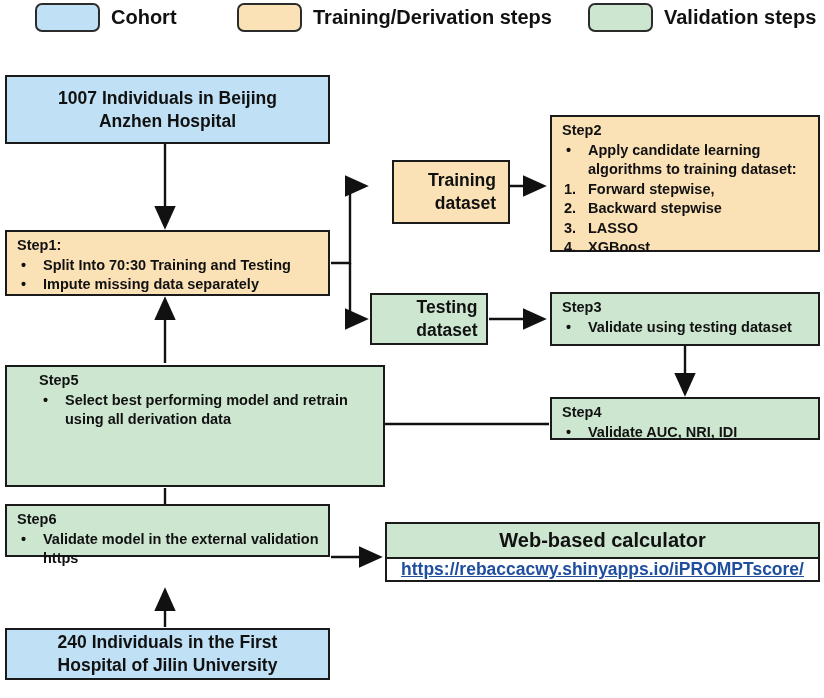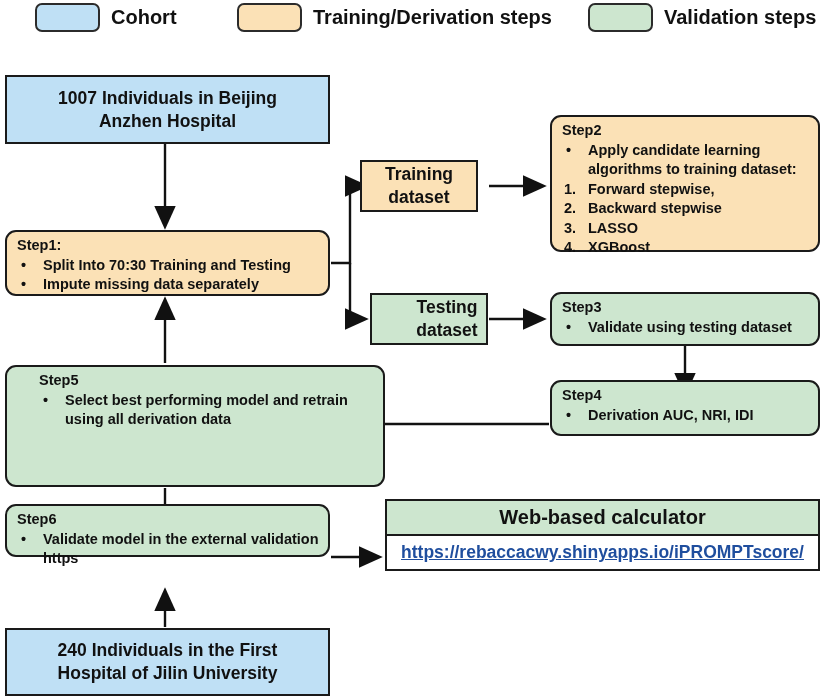--- a/index.html
+++ b/index.html
@@ -21,21 +21,21 @@
   
   .box { position:absolute; border:2px solid #1a1a1a; box-sizing:border-box; }
   .fill-cohort { background:#BFE0F5; }
   .fill-training { background:#FBE1B6; }
   .fill-validation { background:#CDE6CF; }
 
   .center-box { display:flex; align-items:center; justify-content:center; text-align:center; }
   .cohort-text { font-size:17.5px; font-weight:700; line-height:23px; max-width:255px; }
   .ds-text { font-size:17.5px; font-weight:700; line-height:23px; max-width:90px; }
 
-  .step-box { padding:4px 8px 4px 10px; font-size:14.5px; font-weight:700; line-height:19.5px;border-radius:11px; }
+  .step-box { padding:4px 8px 4px 10px; font-size:14.5px; font-weight:700; line-height:19.5px; }
   .step-title { font-weight:700; }
   .brow { display:flex; }
   .brow .marker { flex:0 0 26px; width:26px; }
   .brow .marker.bullet::before { content:"\2022"; padding-left:4px; }
   .nlist { counter-reset:num; }
   .brow .marker.num::before { counter-increment:num; content:counter(num) "."; padding-left:2px; }
   .brow .btxt { flex:1; }
 
   
   .calc-box { display:flex; flex-direction:column; }
@@ -95,21 +95,21 @@
     <div class="brow">
       <span class="marker bullet"></span>
       <span class="btxt">Split Into 70:30 Training and Testing</span>
     </div>
     <div class="brow">
       <span class="marker bullet"></span>
       <span class="btxt">Impute missing data separately</span>
     </div>
   </div>
 
-  <div class="box fill-training center-box" style="left:360px; top:160px; width:118px; height:52px;">
+  <div class="box fill-training center-box" style="left:392px; top:160px; width:118px; height:64px;text-align:right;">
     <div class="ds-text">Training dataset</div>
   </div>
 
   <div class="box fill-validation center-box" style="left:370px; top:293px; width:118px; height:52px;padding-left:36px;">
     <div class="ds-text">Testing dataset</div>
   </div>
 
   <div class="box fill-training step-box" style="left:550px; top:115px; width:270px; height:137px;">
     <div class="step-title">Step2</div>
     <div class="brow">
@@ -137,48 +137,48 @@
   </div>
 
   <div class="box fill-validation step-box" style="left:550px; top:292px; width:270px; height:54px;">
     <div class="step-title">Step3</div>
     <div class="brow">
       <span class="marker bullet"></span>
       <span class="btxt">Validate using testing dataset</span>
     </div>
   </div>
 
-  <div class="box fill-validation step-box" style="left:550px; top:380px; width:270px; height:56px;">
+  <div class="box fill-validation step-box" style="left:550px; top:397px; width:270px; height:43px;">
     <div class="step-title">Step4</div>
     <div class="brow">
       <span class="marker bullet"></span>
-      <span class="btxt">Derivation AUC, NRI, IDI</span>
+      <span class="btxt">Validate AUC, NRI, IDI</span>
     </div>
   </div>
 
   <div class="box fill-validation step-box" style="left:5px; top:365px; width:380px; height:122px;padding-left:32px;">
     <div class="step-title">Step5</div>
     <div class="brow">
       <span class="marker bullet"></span>
       <span class="btxt">Select best performing model and retrain using all derivation data</span>
     </div>
   </div>
 
   <div class="box fill-validation step-box" style="left:5px; top:504px; width:325px; height:53px;">
     <div class="step-title">Step6</div>
     <div class="brow">
       <span class="marker bullet"></span>
       <span class="btxt">Validate model in the external validation https</span>
     </div>
   </div>
 
-  <div class="box calc-box" style="left:385px; top:499px; width:435px; height:72px; background:#a16207;">
+  <div class="box calc-box" style="left:385px; top:522px; width:435px; height:60px; background:#a16207;">
     <div class="calc-header">Web-based calculator</div>
     <div class="calc-body">
       <a class="calc-link">https://rebaccacwy.shinyapps.io/iPROMPTscore/</a>
     </div>
   </div>
 
-  <div class="box fill-cohort center-box" style="left:5px; top:628px; width:325px; height:68px;">
+  <div class="box fill-cohort center-box" style="left:5px; top:628px; width:325px; height:52px;">
     <div class="cohort-text">240 Individuals in the First Hospital of Jilin University</div>
   </div>
 
 </div>
 
 </body></html>

